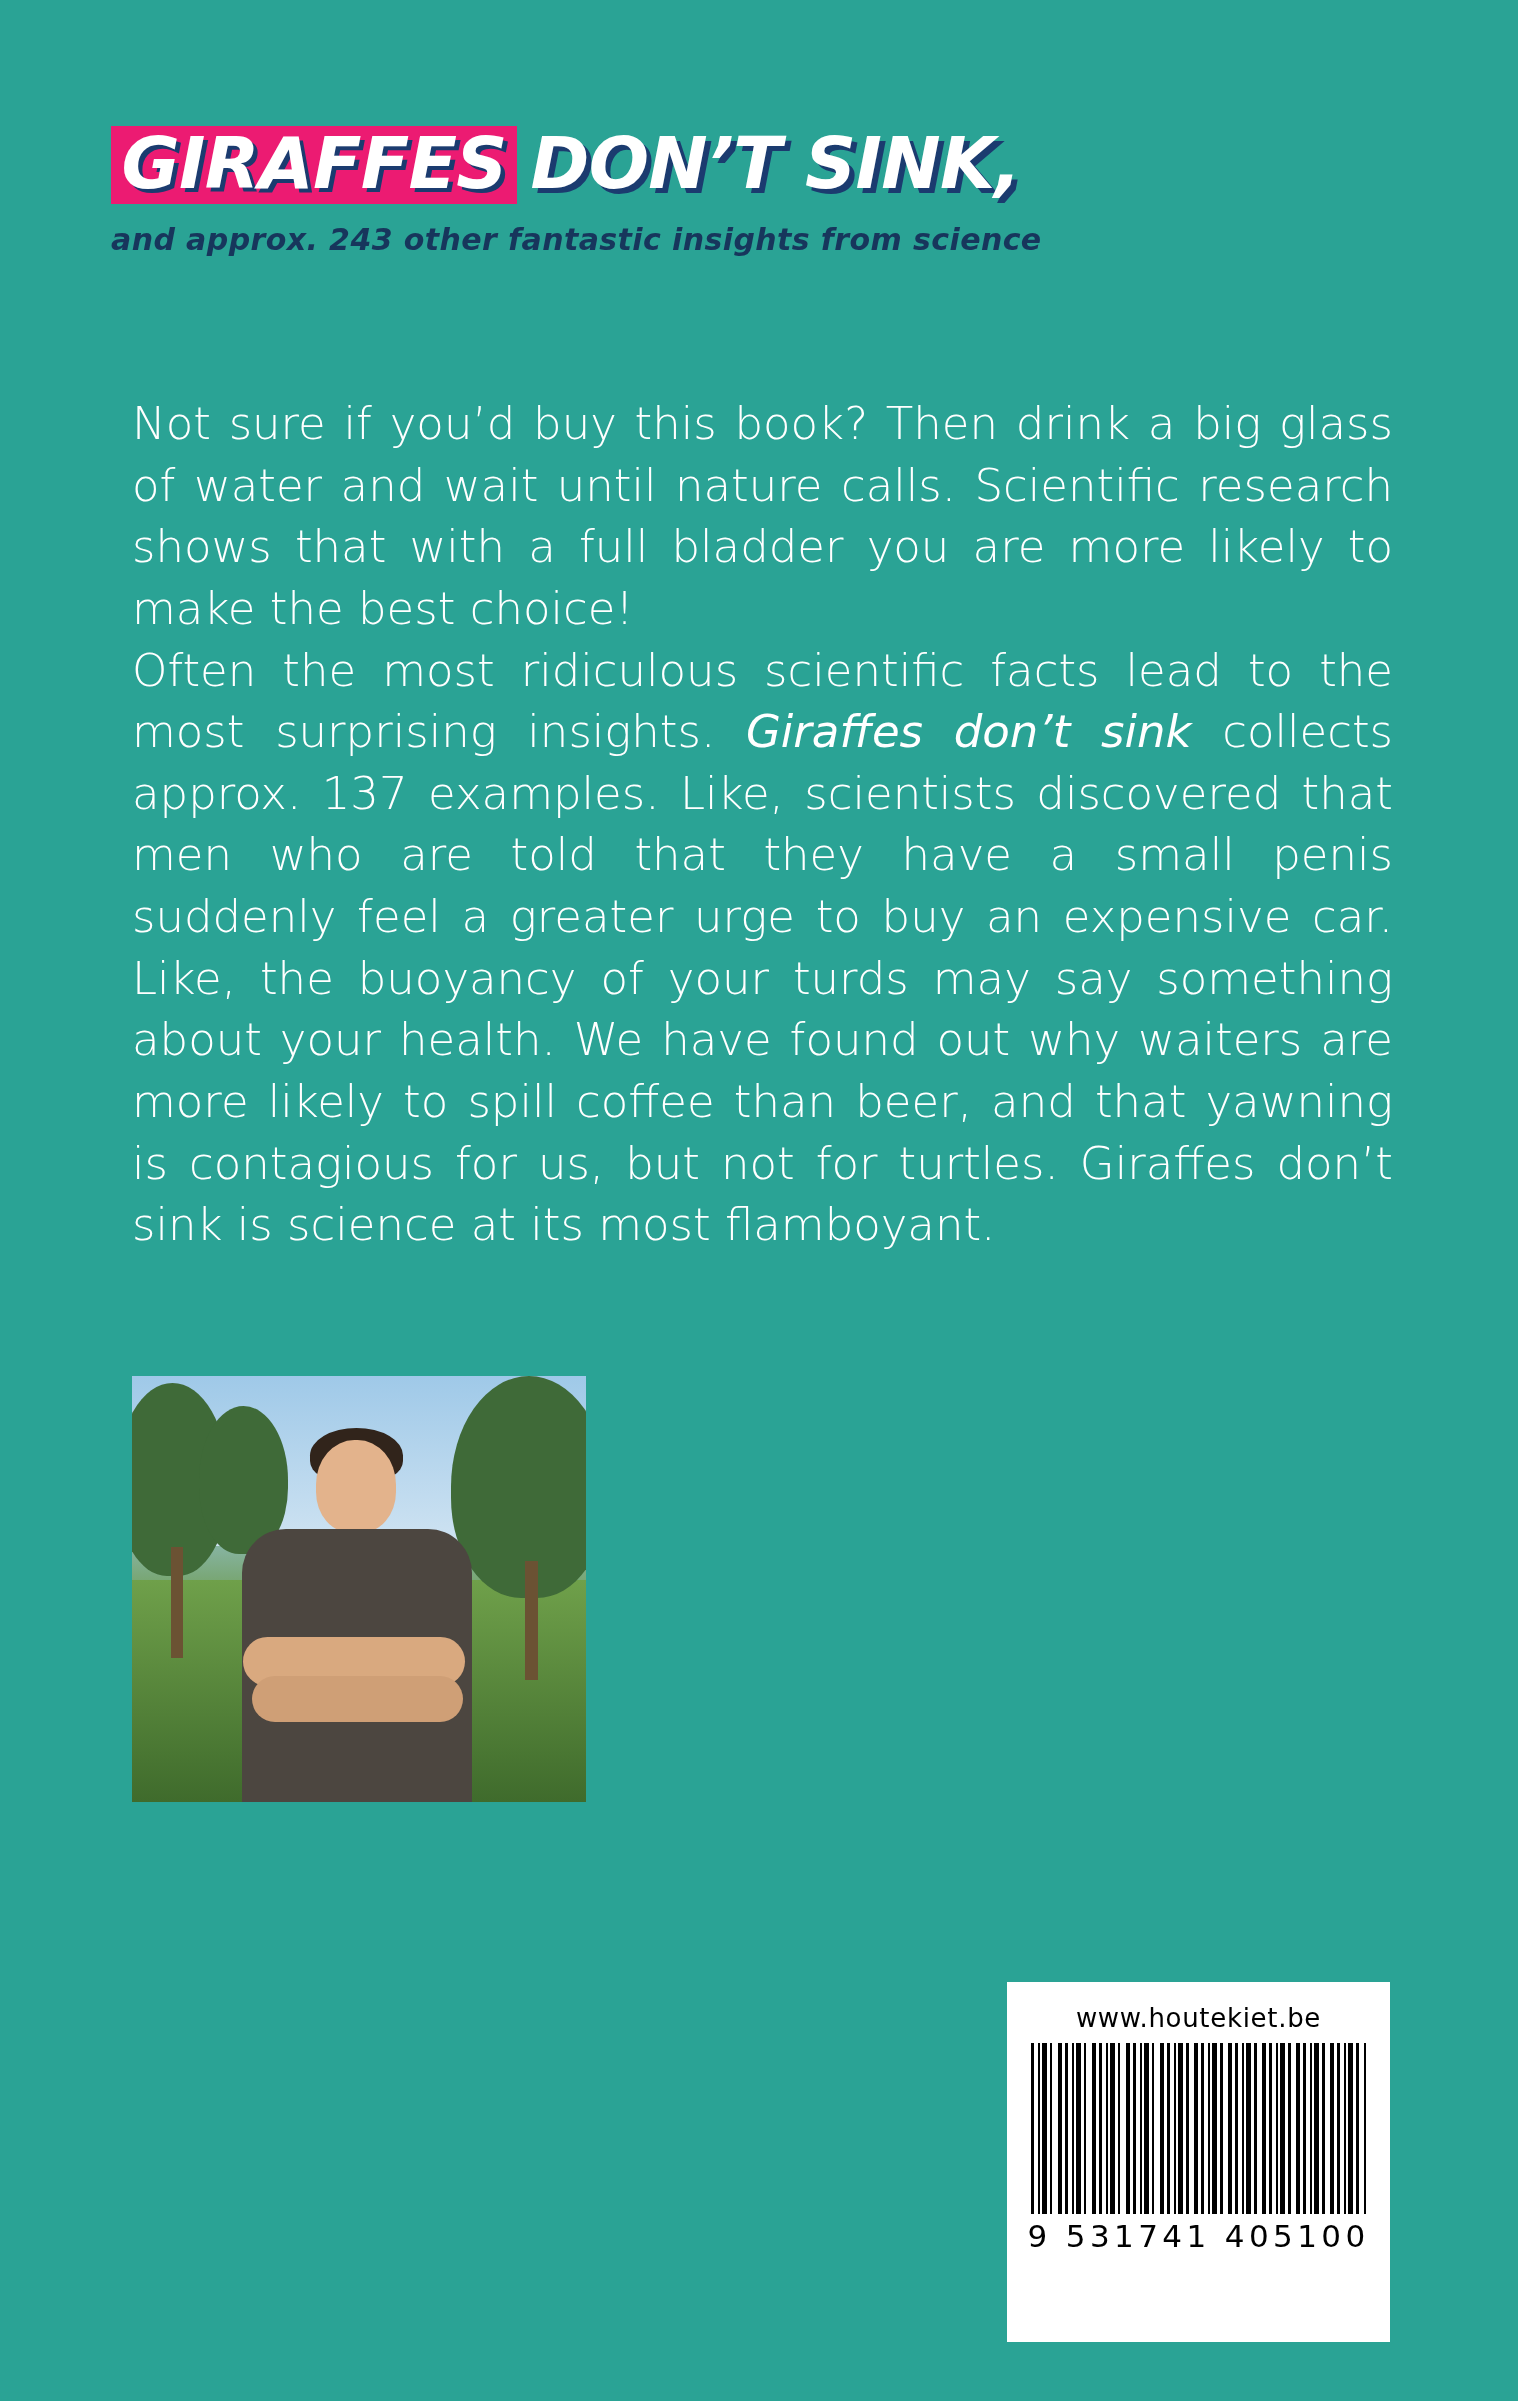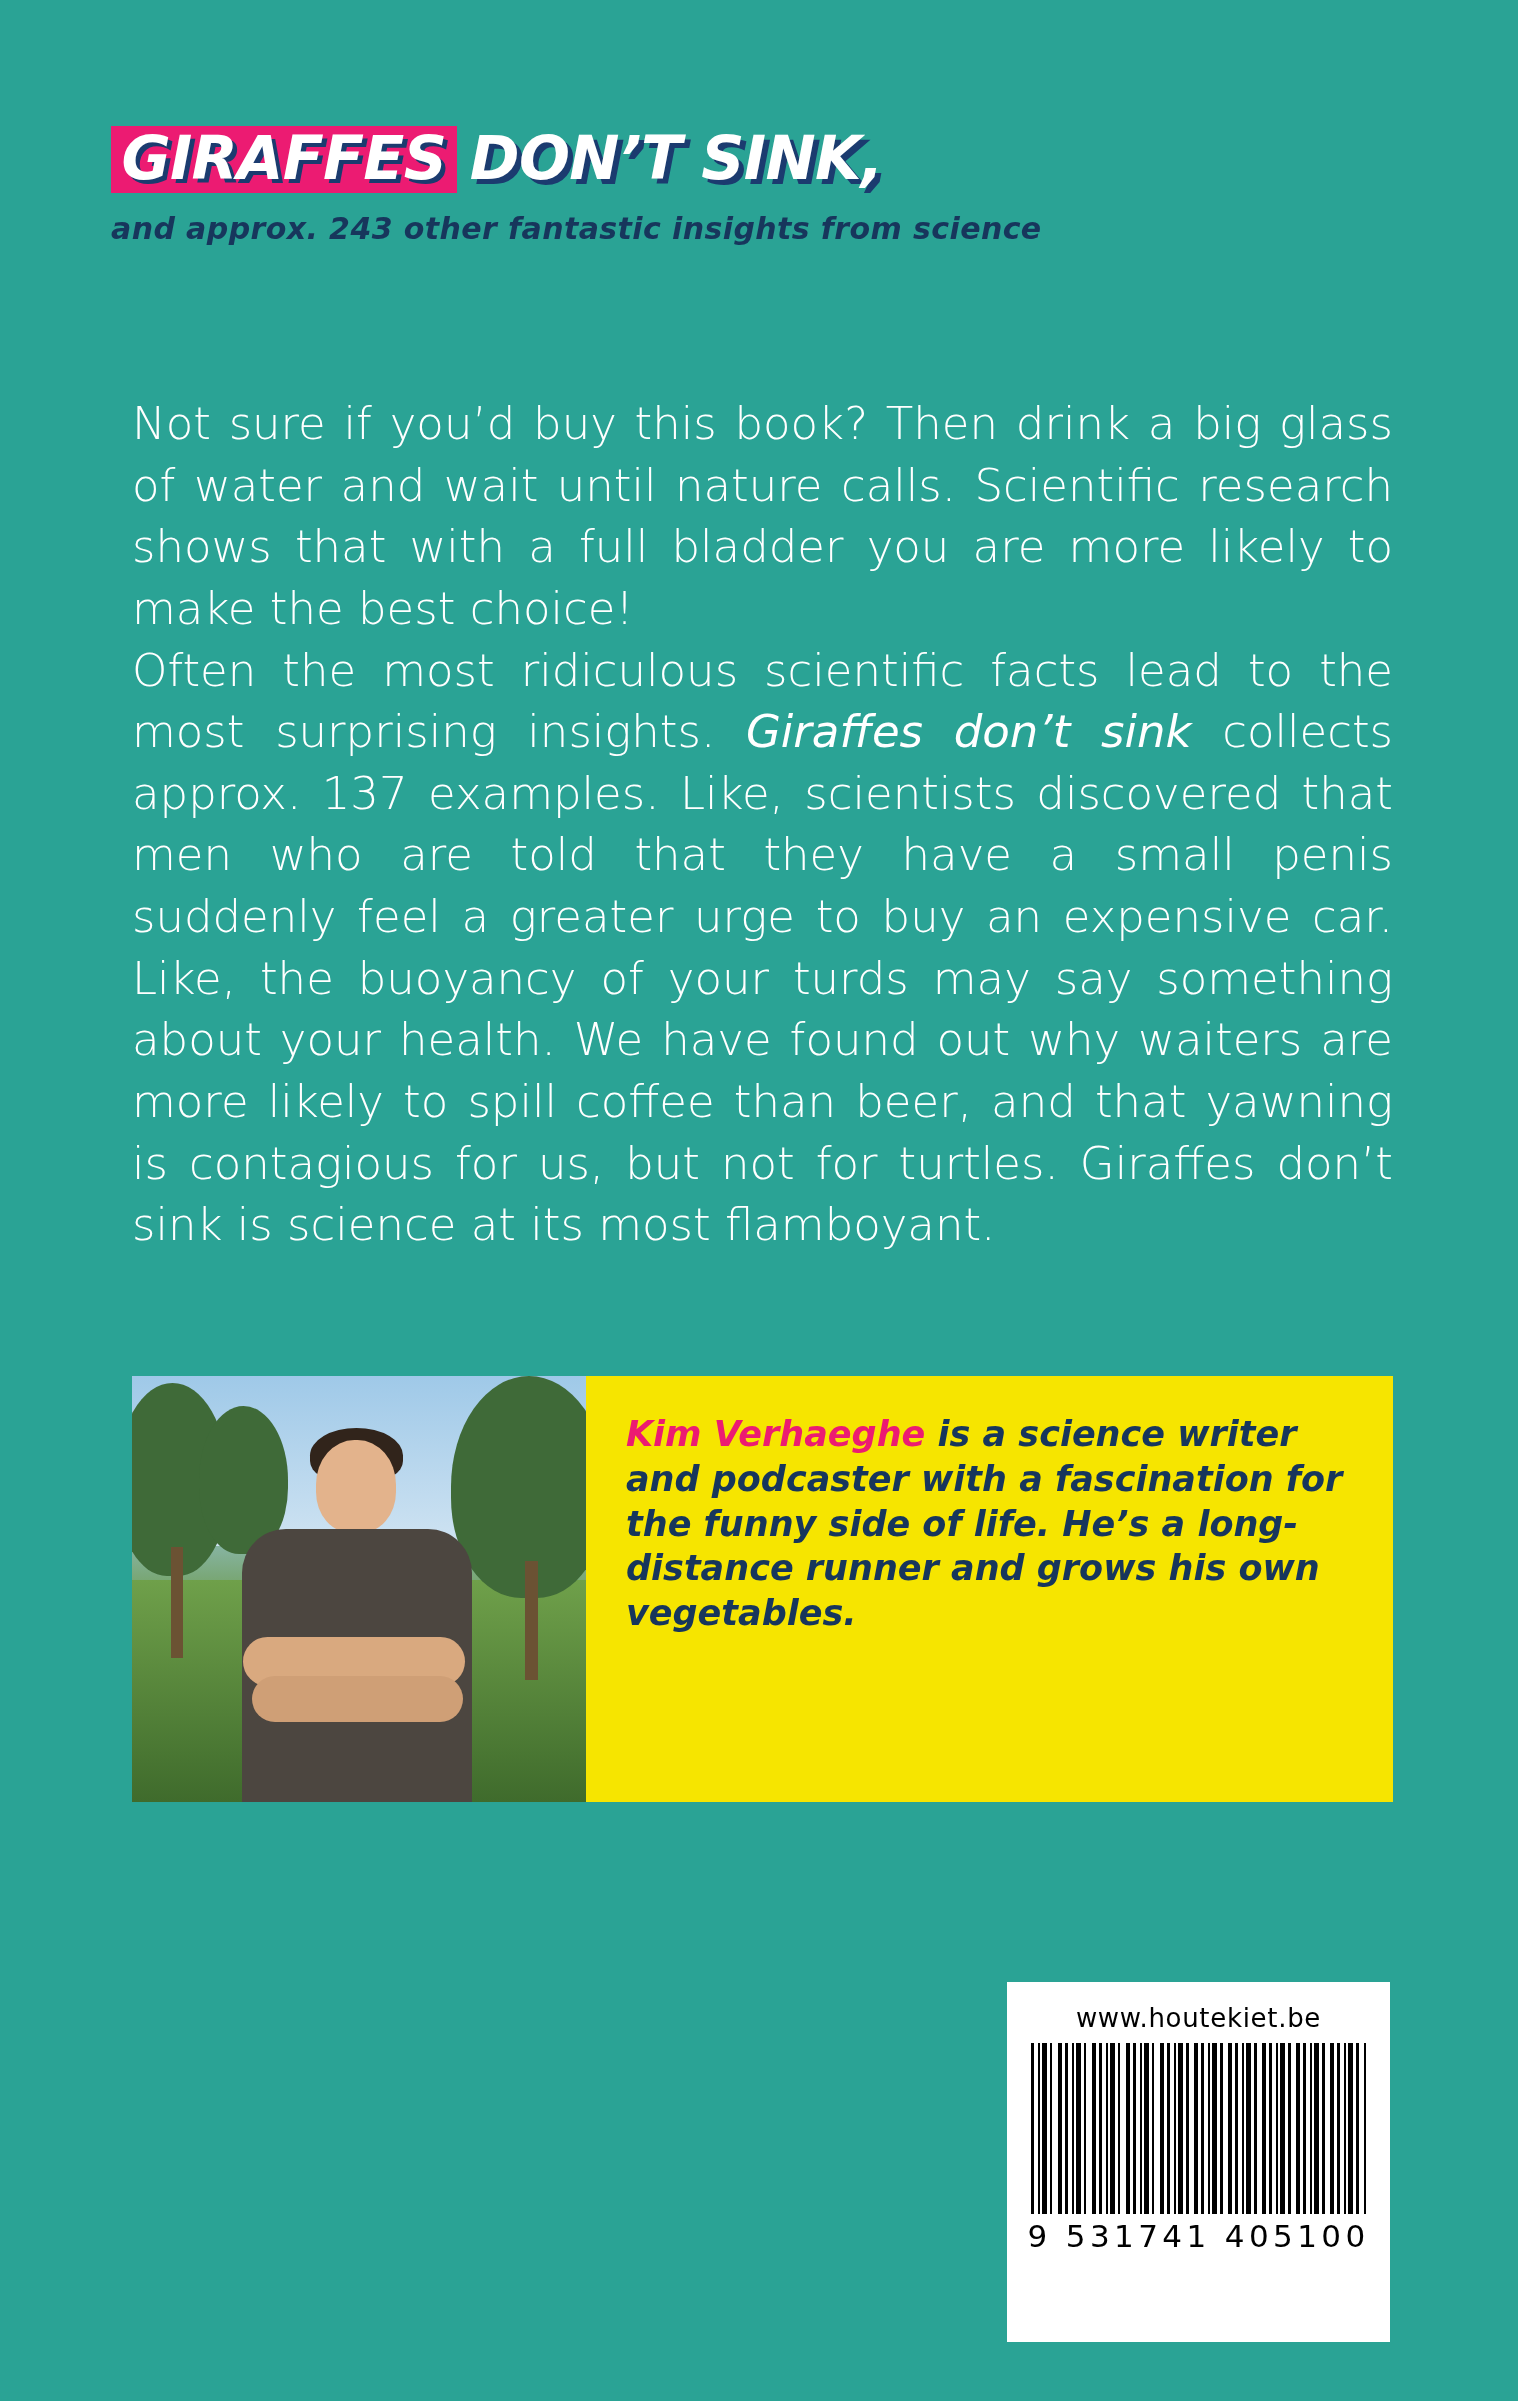--- a/index.html
+++ b/index.html
@@ -26,21 +26,21 @@
   
   .title-block {
     position: absolute;
     left: 111px;
     top: 126px;
     width: 1305px;
   }
   .title-line {
     font-family: "DejaVu Sans", sans-serif;
     font-weight: bold;
-    font-size: 60px;
+    font-size: 71px;
     letter-spacing: -0.7px;
     line-height: 1.02;
     white-space: nowrap;
     font-style: italic;
   }
   .title-word-1 {
     color: #ffffff;
     background: #ec1b72;
     padding: 1.5px 10.4px 4.4px 10.4px;
     display: inline-block;
@@ -241,23 +241,20 @@
       <div class="ph-tree" style="left:67px; top:30px; width:89px; height:148px;"></div>
       <div class="ph-tree" style="left:319px; top:0px; width:156px; height:222px;"></div>
       <div class="ph-trunk" style="left:39px; top:171px; width:12px; height:111px;"></div>
       <div class="ph-trunk" style="left:393px; top:185px; width:13.3px; height:119px;"></div>
       <div class="ph-person-hair"></div>
       <div class="ph-person-head"></div>
       <div class="ph-person-body"></div>
       <div class="ph-arm-l"></div>
       <div class="ph-arm-r"></div>
     </div>
-    <div class="author-bio">
-      <div class="author-bio-text"><span class="author-name">Kim Verhaeghe</span><span> is a science writer and podcaster with a fascination for the funny side of life. He’s a long-distance runner and grows his own vegetables.</span></div>
-    </div>
   </div>
 
   <div class="barcode-box">
     <div class="barcode-url">www.houtekiet.be</div>
     <div class="barcode-bars"></div>
     <div class="barcode-digits">9 531741 405100</div>
   </div>
 
 </div>
 

